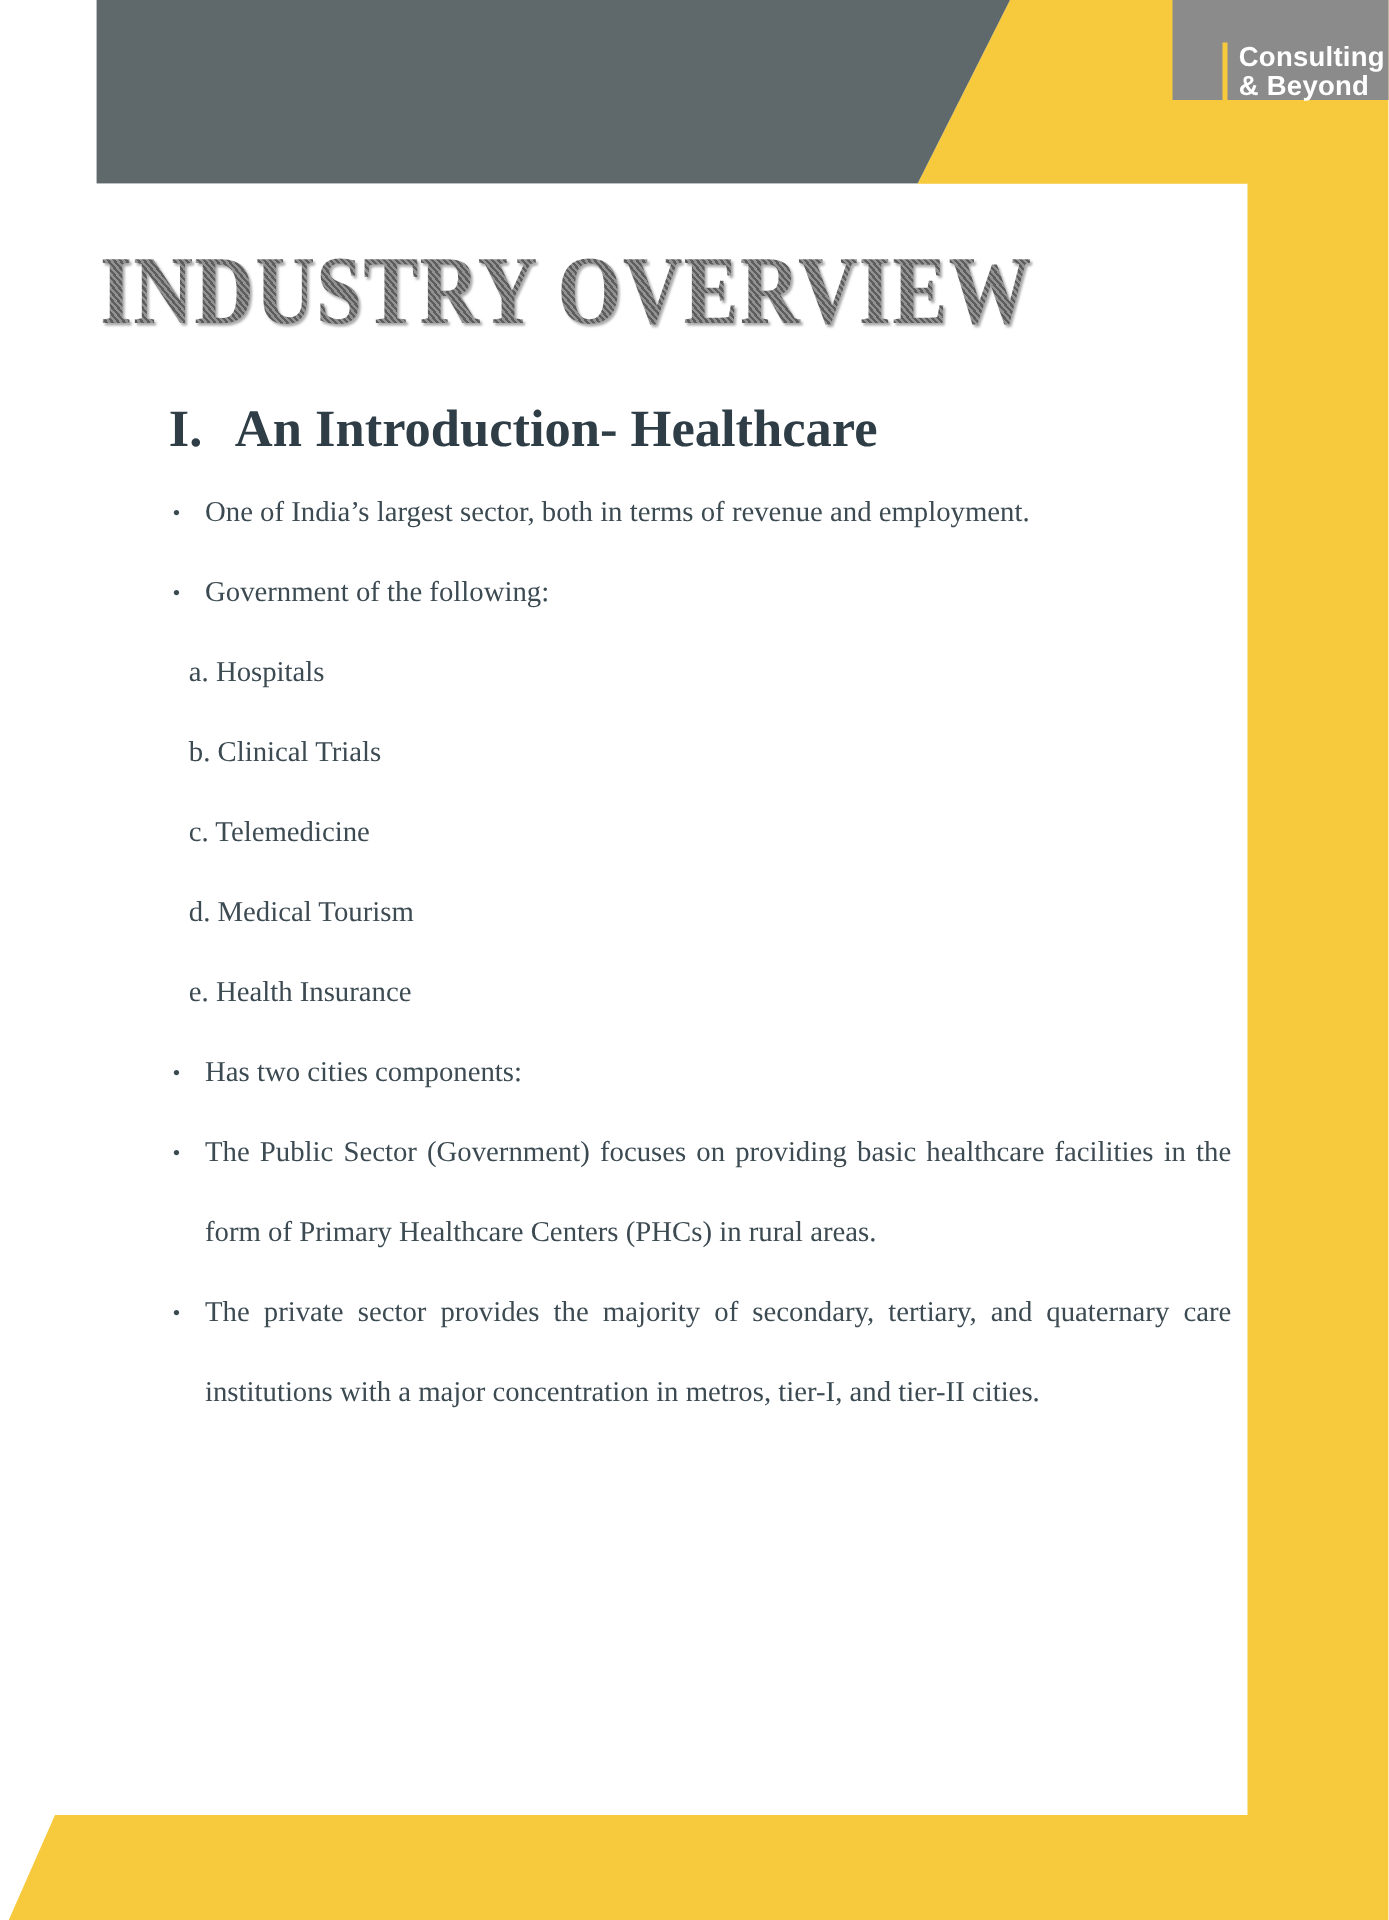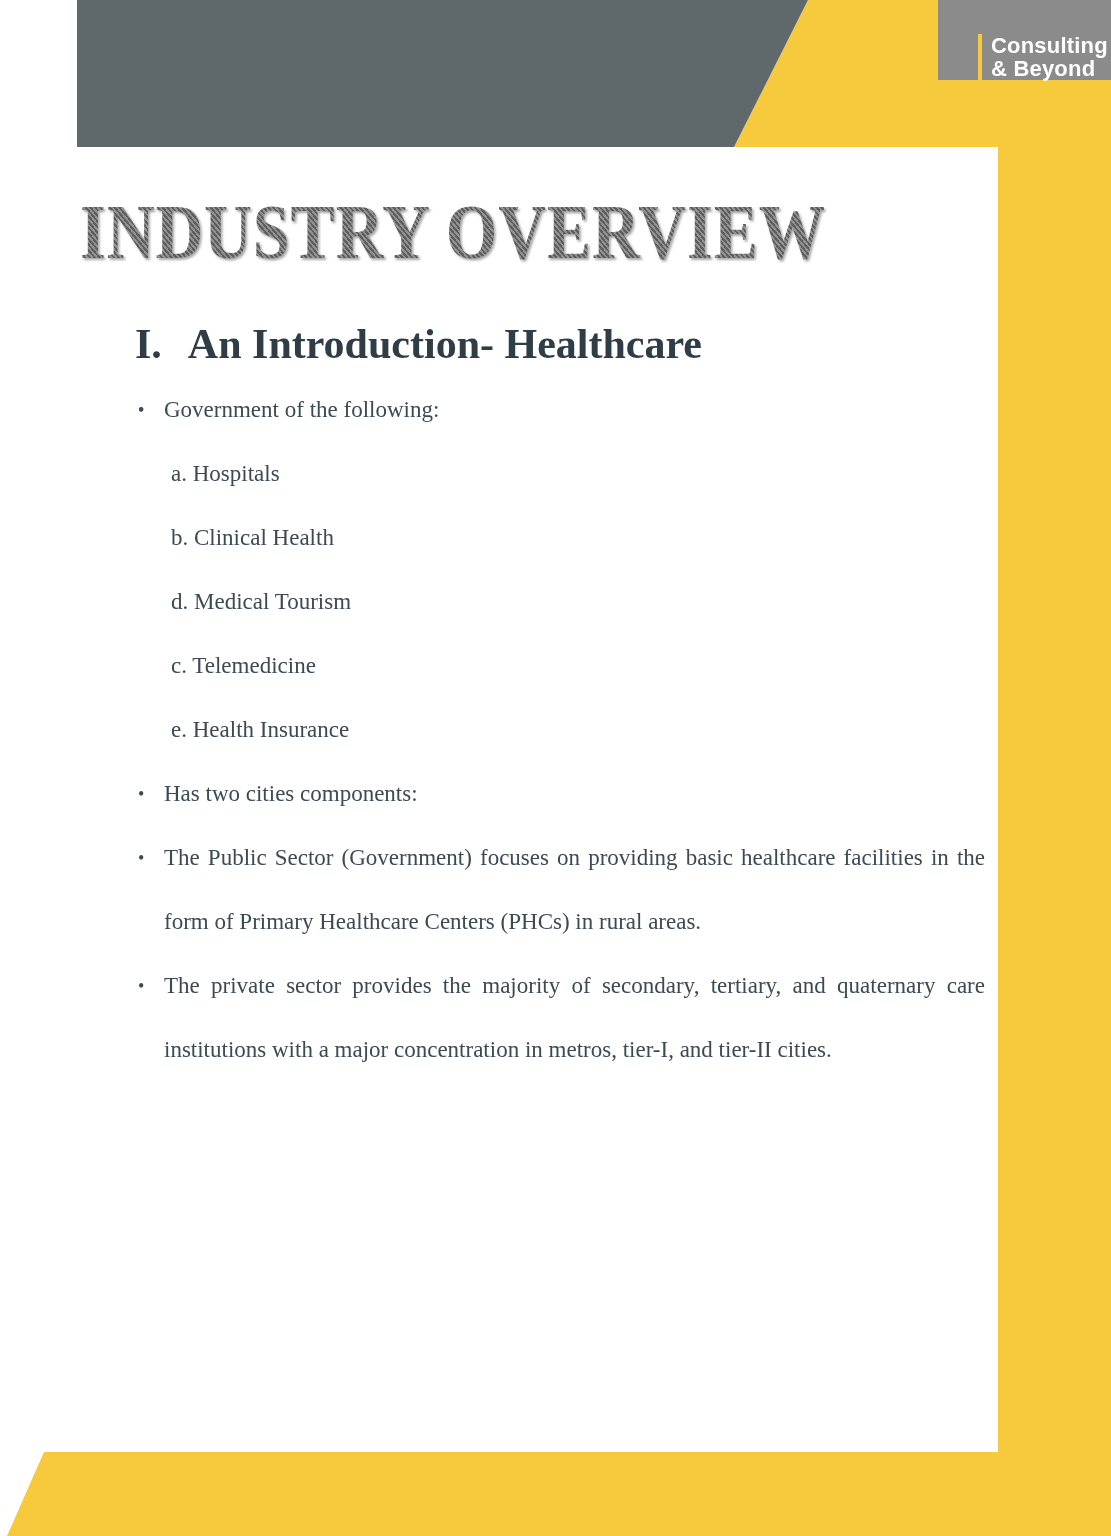--- a/index.html
+++ b/index.html
@@ -33,21 +33,21 @@
   
   .heading{position:absolute;left:135px;top:316px;display:flex;gap:26px;
     font-weight:700;font-size:42px;line-height:56px;color:#2e3d46;white-space:nowrap;}
 
   
   .bodytext{position:absolute;left:135px;top:378px;width:850px;
     font-size:23px;line-height:64px;color:#3c4a52;}
   .bullet-item{position:relative;padding-left:29px;}
   .bullet-dot{position:absolute;left:3px;top:0;font-size:18px;color:#3c4a52;}
   .oneline{white-space:nowrap;}
-  .sub1{margin-left:36px;white-space:nowrap;}
+  .sub1{margin-left:16px;white-space:nowrap;}
   .sub2{margin-left:13px;white-space:nowrap;}
   .justified{text-align:justify;}
 </style>
 </head>
 <body>
 
 <div class="page">
 
   <div class="accent"></div>
 
@@ -65,31 +65,32 @@
 
   <div class="heading">
     <span>I.</span>
     <span>An Introduction- Healthcare</span>
   </div>
 
   <div class="bodytext">
 
     <div class="bullet-item oneline">
       <span class="bullet-dot">•</span>
+      <span>One of India’s largest sector, both in terms of revenue and employment.</span>
     </div>
 
     <div class="bullet-item oneline">
       <span class="bullet-dot">•</span>
       <span>Government of the following:</span>
     </div>
 
     <div class="sub1">a. Hospitals</div>
-    <div class="sub1">b. Clinical Health</div>
+    <div class="sub1">b. Clinical Trials</div>
+    <div class="sub1">c. Telemedicine</div>
     <div class="sub1">d. Medical Tourism</div>
-    <div class="sub1">c. Telemedicine</div>
     <div class="sub1">e. Health Insurance</div>
 
     <div class="bullet-item oneline">
       <span class="bullet-dot">•</span>
       <span>Has two cities components:</span>
     </div>
 
 
     <div class="bullet-item justified">
       <span class="bullet-dot">•</span>

